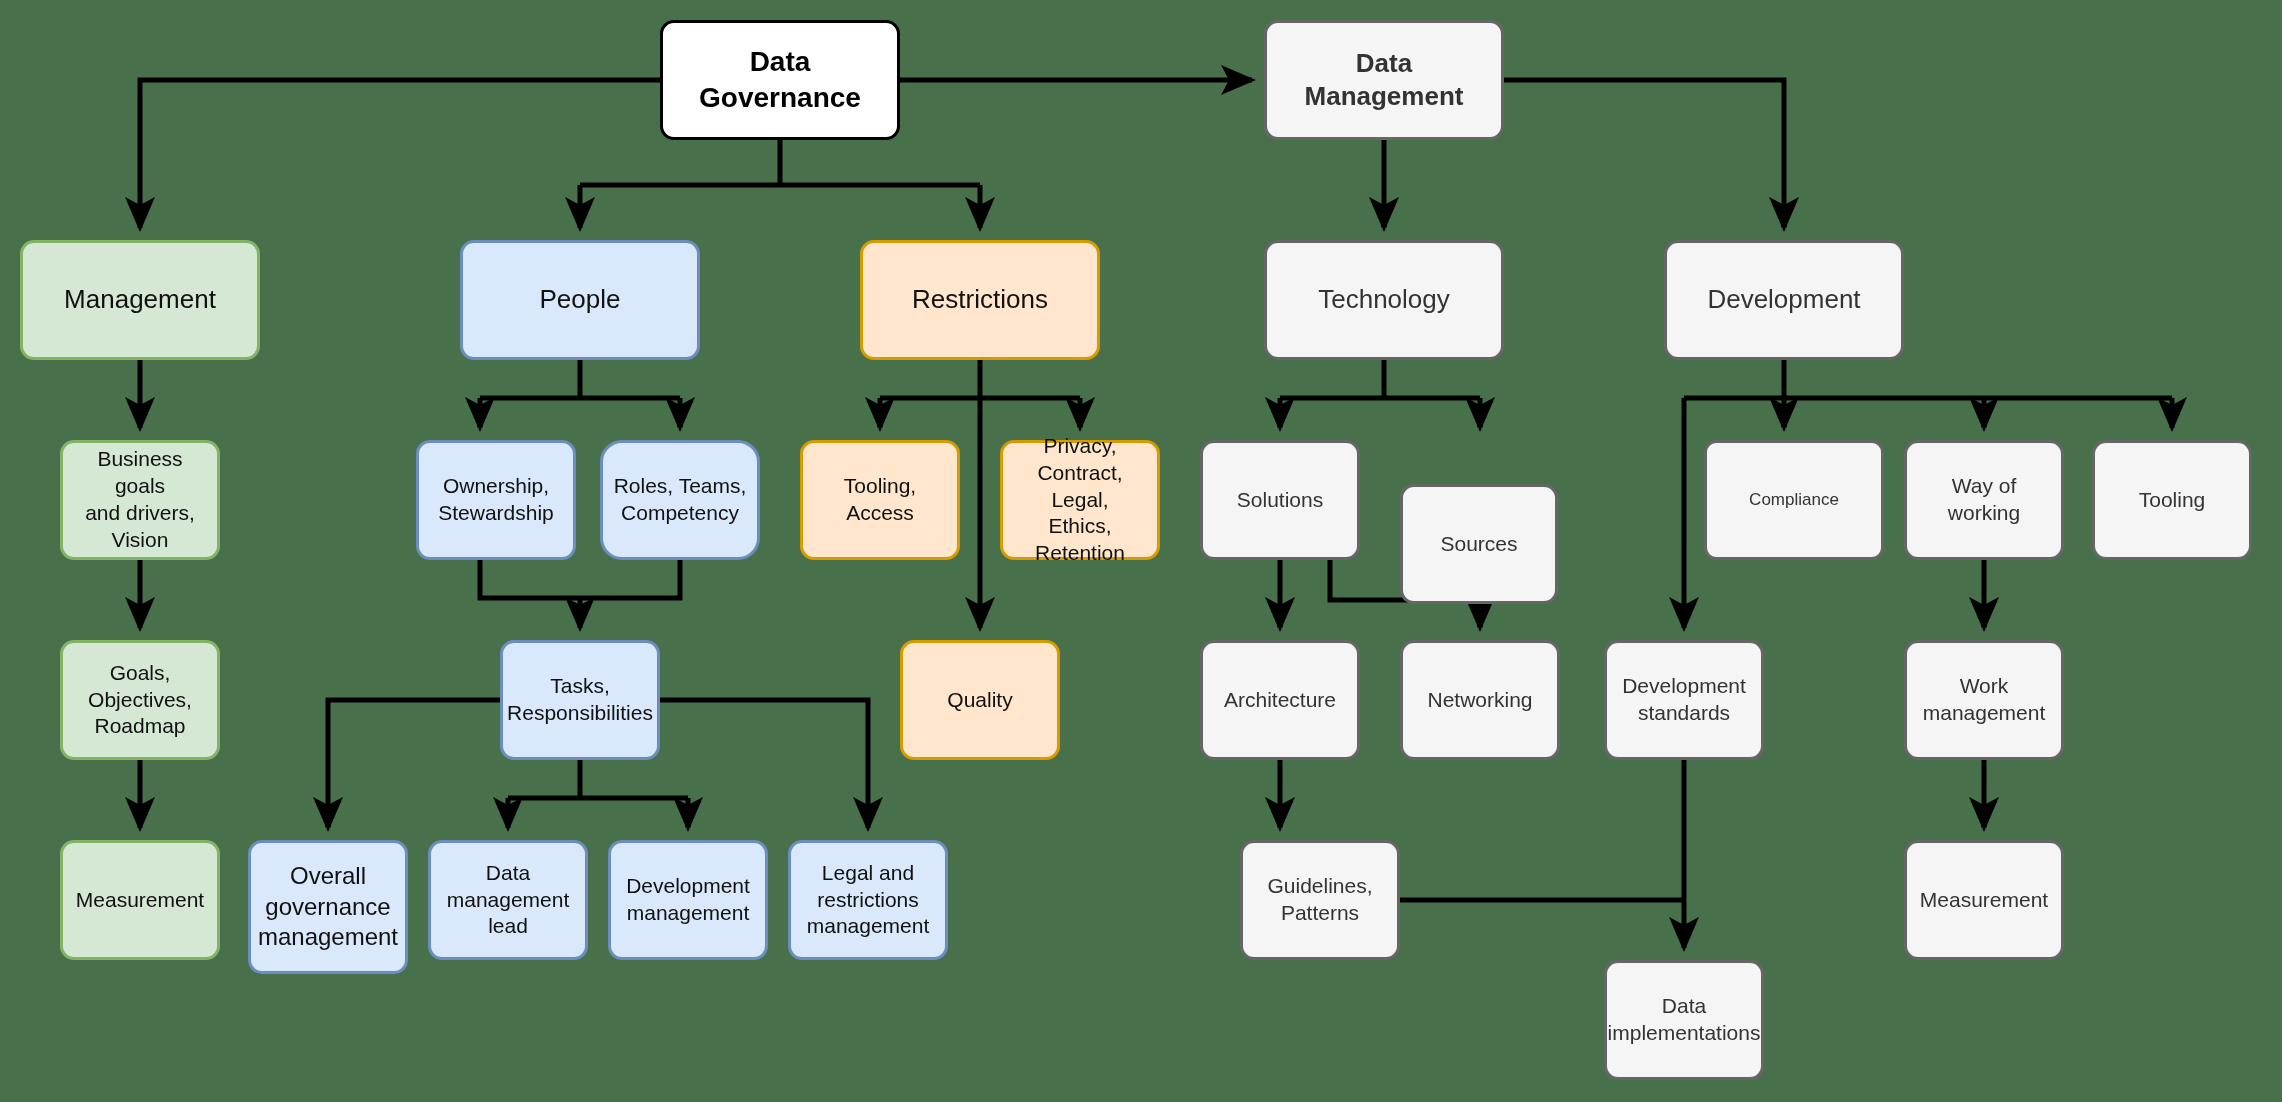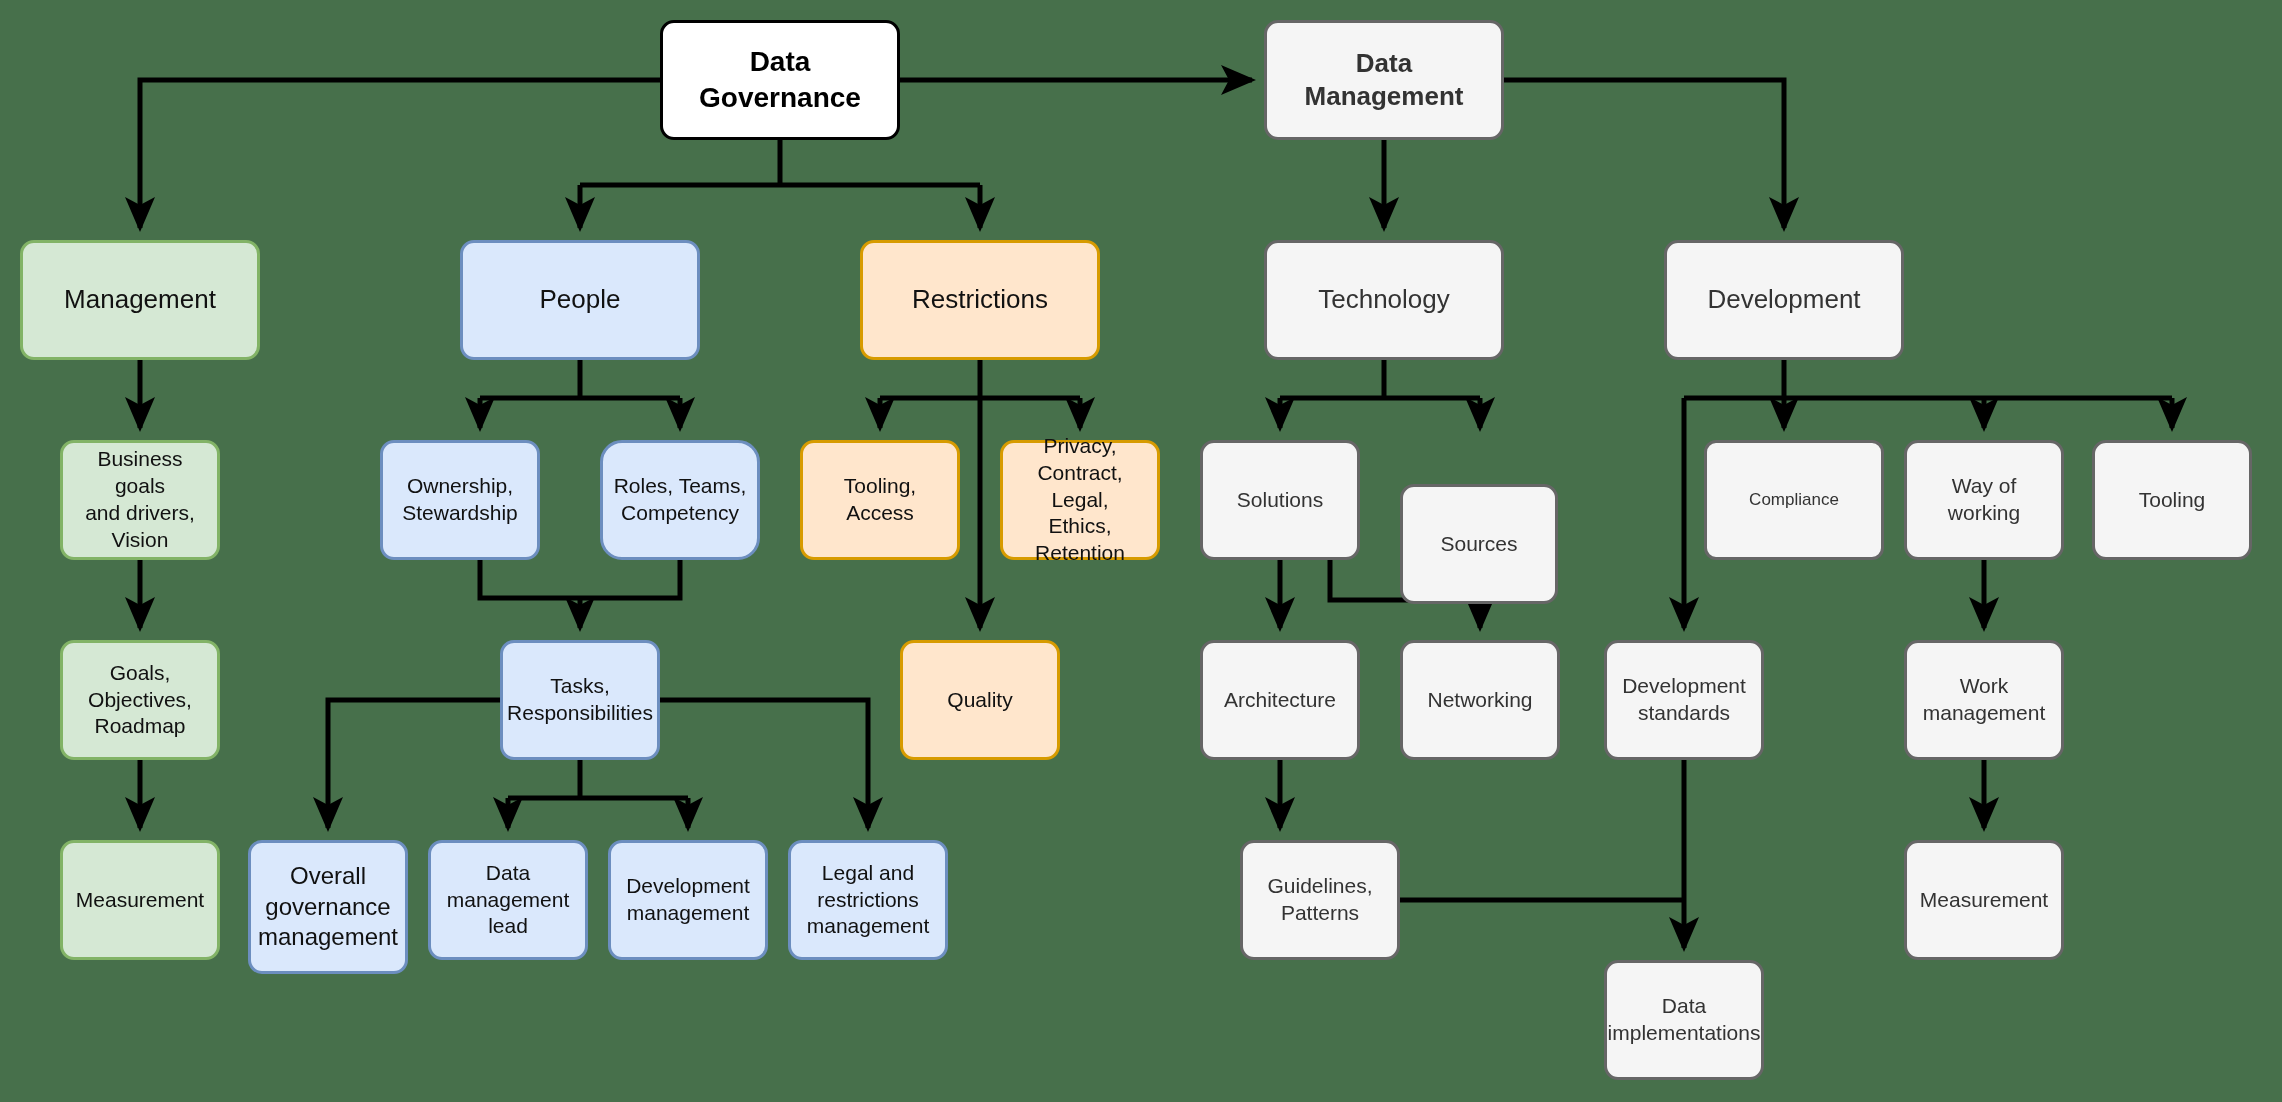--- a/index.html
+++ b/index.html
@@ -176,21 +176,21 @@
         <span class="lbl">Technology</span>
       </div>
       <div class="node gray" style="left: 1664px; top: 240px; width: 240px; height: 120px; font-size: 26px;">
         <span class="lbl">Development</span>
       </div>
       <div class="node green" style="left: 60px; top: 440px; width: 160px; height: 120px; font-size: 21px;">
         <span class="lbl">Business goals
 and drivers,
 Vision</span>
       </div>
-      <div class="node blue" style="left: 380px; top: 440px; width: 160px; height: 120px; font-size: 21px;">
+      <div class="node blue" style="left: 416px; top: 440px; width: 160px; height: 120px; font-size: 21px;">
         <span class="lbl">Ownership,
 Stewardship</span>
       </div>
       <div class="node blue" style="left: 600px; top: 440px; width: 160px; height: 120px; font-size: 21px; border-radius: 22px;">
         <span class="lbl">Roles, Teams,
 Competency</span>
       </div>
       <div class="node orange" style="left: 800px; top: 440px; width: 160px; height: 120px; font-size: 21px;">
         <span class="lbl">Tooling, Access</span>
       </div>

